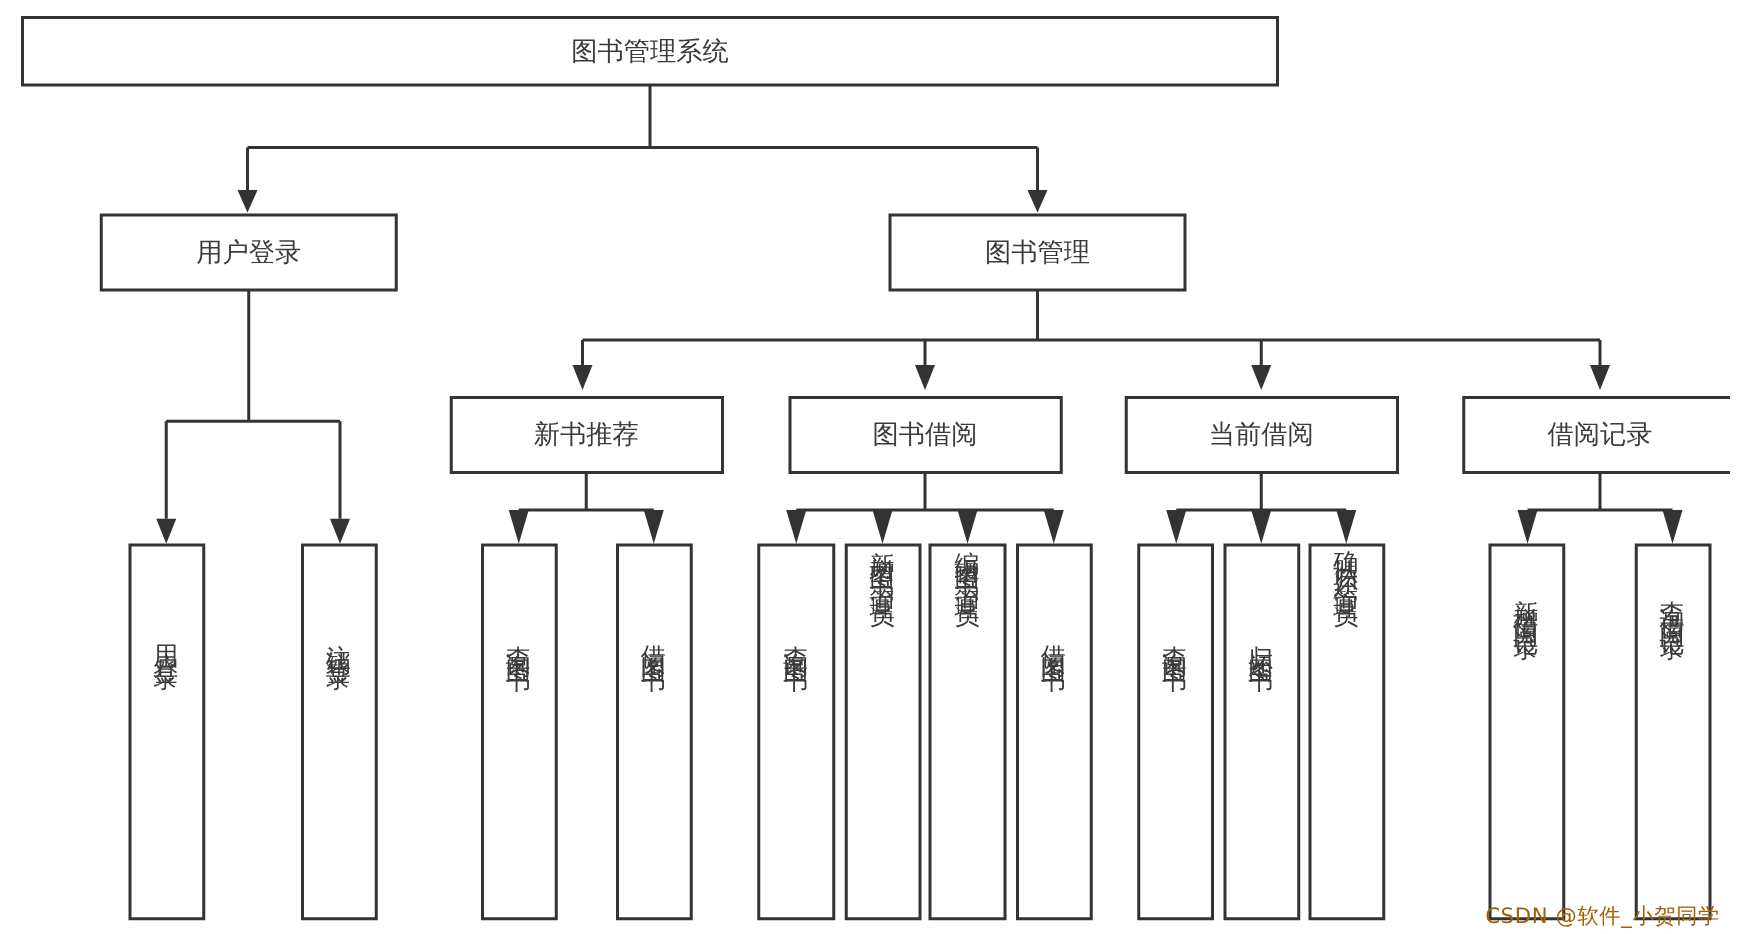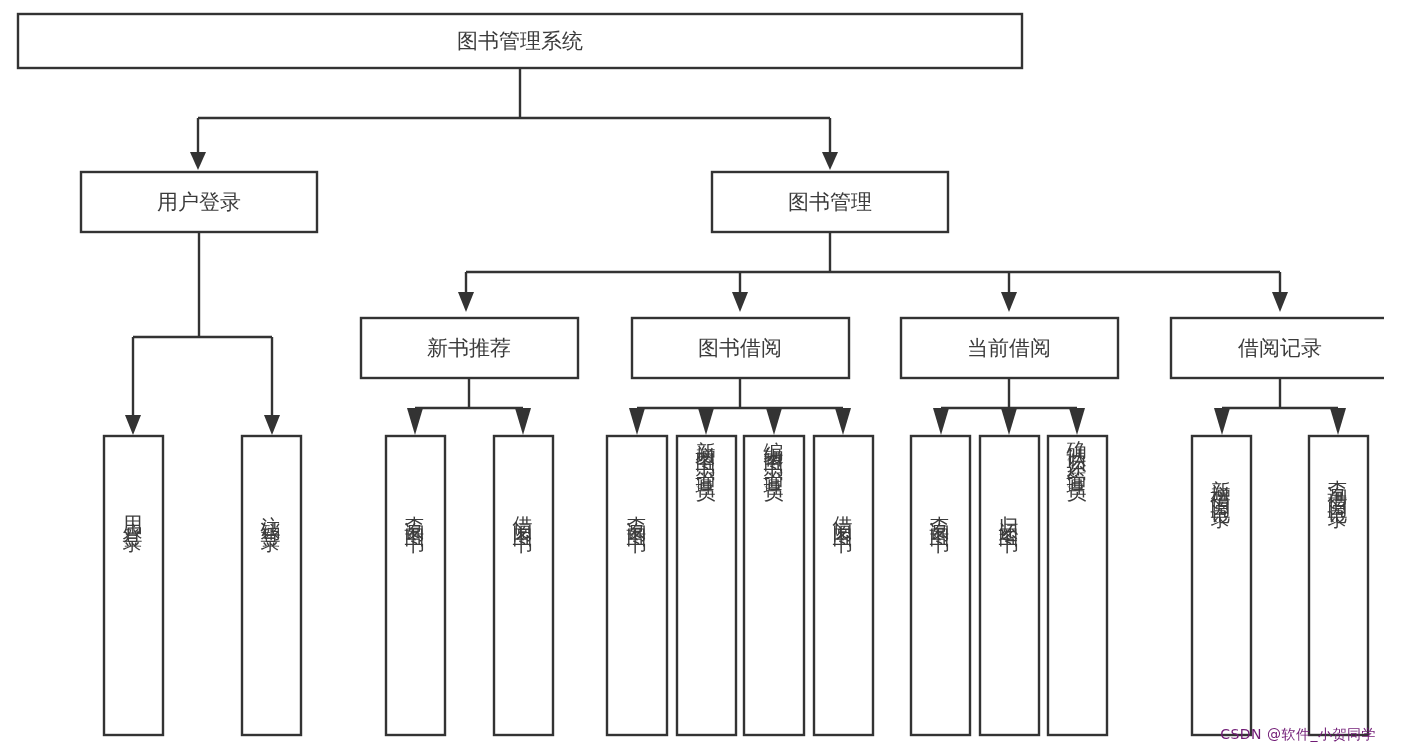--- a/index.html
+++ b/index.html
@@ -51,22 +51,22 @@
     fill: #3b3b3b;
     font-family: "DejaVu Sans", "Liberation Sans", sans-serif;
     font-size: 20px;
     text-anchor: middle;
   }
   .watermark {
     position: absolute;
     right: 8px;
     bottom: 3px;
     font-family: "DejaVu Sans", "Liberation Sans", sans-serif;
-    font-size: 14px;
-    color: #701a75;
+    font-size: 17px;
+    color: #a16207;
     white-space: nowrap;
     letter-spacing: 0.5px;
     user-select: none;
   }
 </style>
 </head>
 <body>
 
 <div id="diagram-root">
 

